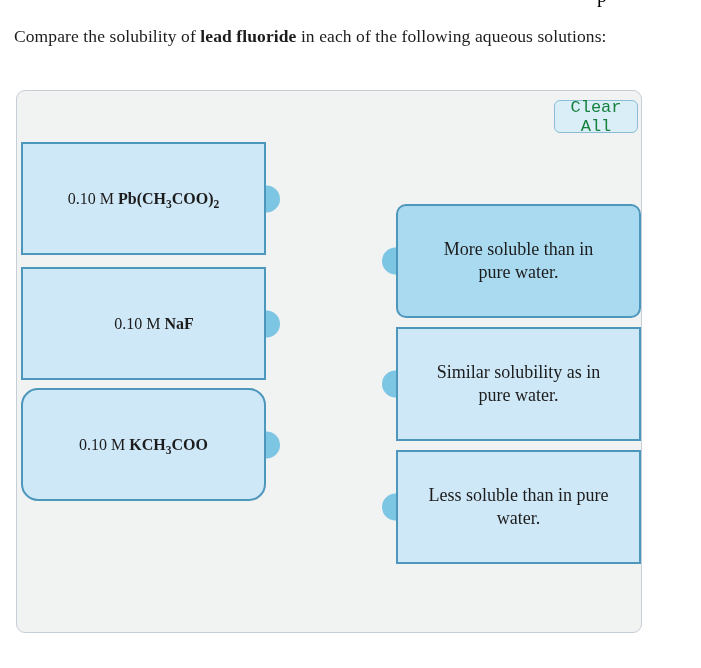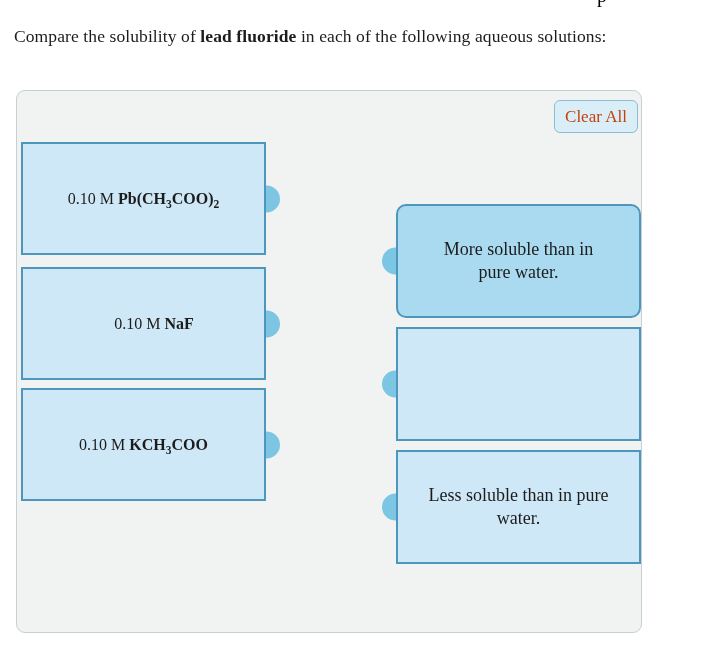--- a/index.html
+++ b/index.html
@@ -17,21 +17,21 @@
     position:absolute;left:14px;top:26px;width:640px;
     font-size:17.5px;letter-spacing:0.1px;
   }
   .panel{
     position:absolute;left:16px;top:90px;width:624px;height:541px;
     background:#f1f2f2;border:1px solid #c6ced6;border-radius:9px;
   }
   .clear-all{
     position:absolute;left:537px;top:9px;width:84px;height:33px;
     background:#daeef8;border:1px solid #8abcd6;border-radius:6px;
-    font-family:Liberation Serif, serif;font-size:17px;color:#c2410c;
+    font-family:Liberation Mono, monospace;font-size:17px;color:#15803d;
     display:flex;align-items:center;justify-content:center;
     box-sizing:border-box;cursor:pointer;
   }
   .choice{
     position:absolute;left:4px;width:245px;height:113px;box-sizing:border-box;
     background:#cfe8f7;border:2px solid #4e97bc;
     display:flex;align-items:center;justify-content:center;text-align:center;
     font-size:16px;padding:0 10px;cursor:pointer;
   }
   .target{
@@ -42,21 +42,21 @@
   }
   .target.hl{background:#a9daf0;border-radius:10px;}
   .conn{
     position:absolute;width:14px;height:27px;background:#7cc5e3;
     top:50%;transform:translateY(-50%);
   }
   .conn.right{right:-16px;border-radius:0 14px 14px 0;}
   .conn.left{left:-16px;border-radius:14px 0 0 14px;}
   .choice b, .prompt b{font-weight:bold;}
   sub{font-size:0.72em;line-height:0;}
-  #c1{top:51px;}  #c2{top:176px;padding-left:31px;} #c3{top:297px;} #c4{top:419px;}
+  #c1{top:51px;}  #c2{top:176px;padding-left:31px;} #c3{top:297px;border-radius:17px;} #c4{top:419px;}
   #t1{top:113px;} #t2{top:236px;} #t3{top:359px;}
 </style>
 </head>
 <body>
 
 <span class="clipped-frag">p</span>
 
 <div class="prompt"><span>Compare the solubility of </span><b>lead fluoride</b><span> in each of the following aqueous solutions:</span></div>
 
 <div class="panel">
@@ -79,20 +79,21 @@
   </div>
 
 
   <div id="t1" class="target hl">
     <span class="conn left"></span>
     <span>More soluble than in pure water.</span>
   </div>
 
   <div id="t2" class="target">
     <span class="conn left"></span>
+    <span>Similar solubility as in pure water.</span>
   </div>
 
   <div id="t3" class="target">
     <span class="conn left"></span>
     <span>Less soluble than in pure water.</span>
   </div>
 
 </div>
 
 </body></html>

